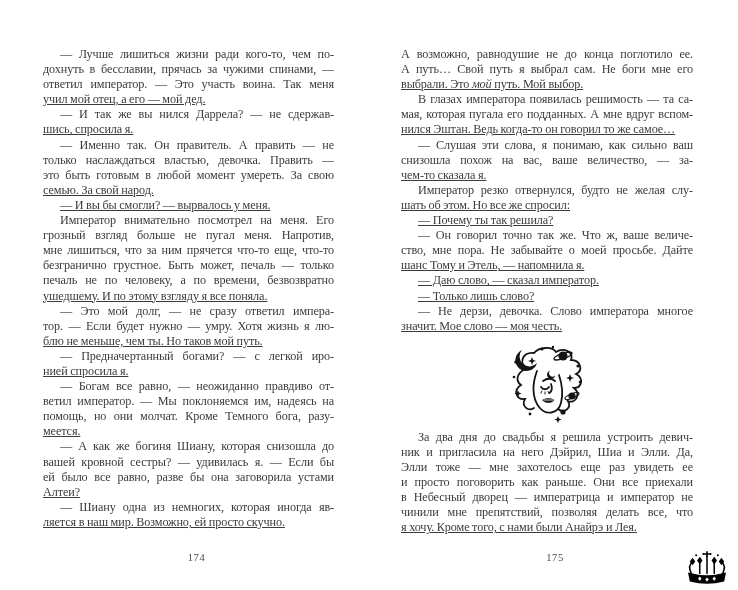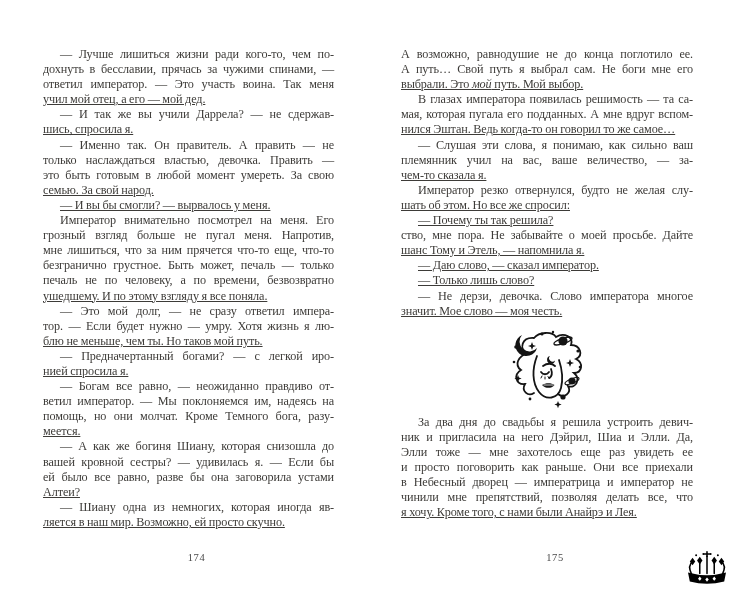--- a/index.html
+++ b/index.html
@@ -55,21 +55,21 @@
 
   <section class="page left">
     <div class="text-col">
         <div class="para">
           <div class="line indent">— Лучше лишиться жизни ради кого-то, чем по-</div>
           <div class="line">дохнуть в бесславии, прячась за чужими спинами, —</div>
           <div class="line">ответил император. — Это участь воина. Так меня</div>
           <div class="line last">учил мой отец, а его — мой дед.</div>
         </div>
         <div class="para">
-          <div class="line indent">— И так же вы учили Даррела? — не сдержав-</div>
+          <div class="line indent">— И так же вы нился Даррела? — не сдержав-</div>
           <div class="line last">шись, спросила я.</div>
         </div>
         <div class="para">
           <div class="line indent">— Именно так. Он правитель. А править — не</div>
           <div class="line">только наслаждаться властью, девочка. Править —</div>
           <div class="line">это быть готовым в любой момент умереть. За свою</div>
           <div class="line last">семью. За свой народ.</div>
         </div>
         <div class="para">
           <div class="line last indent">— И вы бы смогли? — вырвалось у меня.</div>
@@ -118,31 +118,32 @@
           <div class="line">А путь… Свой путь я выбрал сам. Не боги мне его</div>
           <div class="line last">выбрали. Это <i>мой</i> путь. Мой выбор.</div>
         </div>
         <div class="para">
           <div class="line indent">В глазах императора появилась решимость — та са-</div>
           <div class="line">мая, которая пугала его подданных. А мне вдруг вспом-</div>
           <div class="line last">нился Эштан. Ведь когда-то он говорил то же самое…</div>
         </div>
         <div class="para">
           <div class="line indent">— Слушая эти слова, я понимаю, как сильно ваш</div>
-          <div class="line">племянник учил на вас, ваше величество, — за-</div>
+          <div class="line">снизошла похож на вас, ваше величество, — за-</div>
           <div class="line last">чем-то сказала я.</div>
         </div>
         <div class="para">
           <div class="line indent">Император резко отвернулся, будто не желая слу-</div>
           <div class="line last">шать об этом. Но все же спросил:</div>
         </div>
         <div class="para">
           <div class="line last indent">— Почему ты так решила?</div>
         </div>
         <div class="para">
+          <div class="line indent">— Он говорил точно так же. Что ж, ваше величе-</div>
           <div class="line">ство, мне пора. Не забывайте о моей просьбе. Дайте</div>
           <div class="line last">шанс Тому и Этель, — напомнила я.</div>
         </div>
         <div class="para">
           <div class="line last indent">— Даю слово, — сказал император.</div>
         </div>
         <div class="para">
           <div class="line last indent">— Только лишь слово?</div>
         </div>
         <div class="para">

